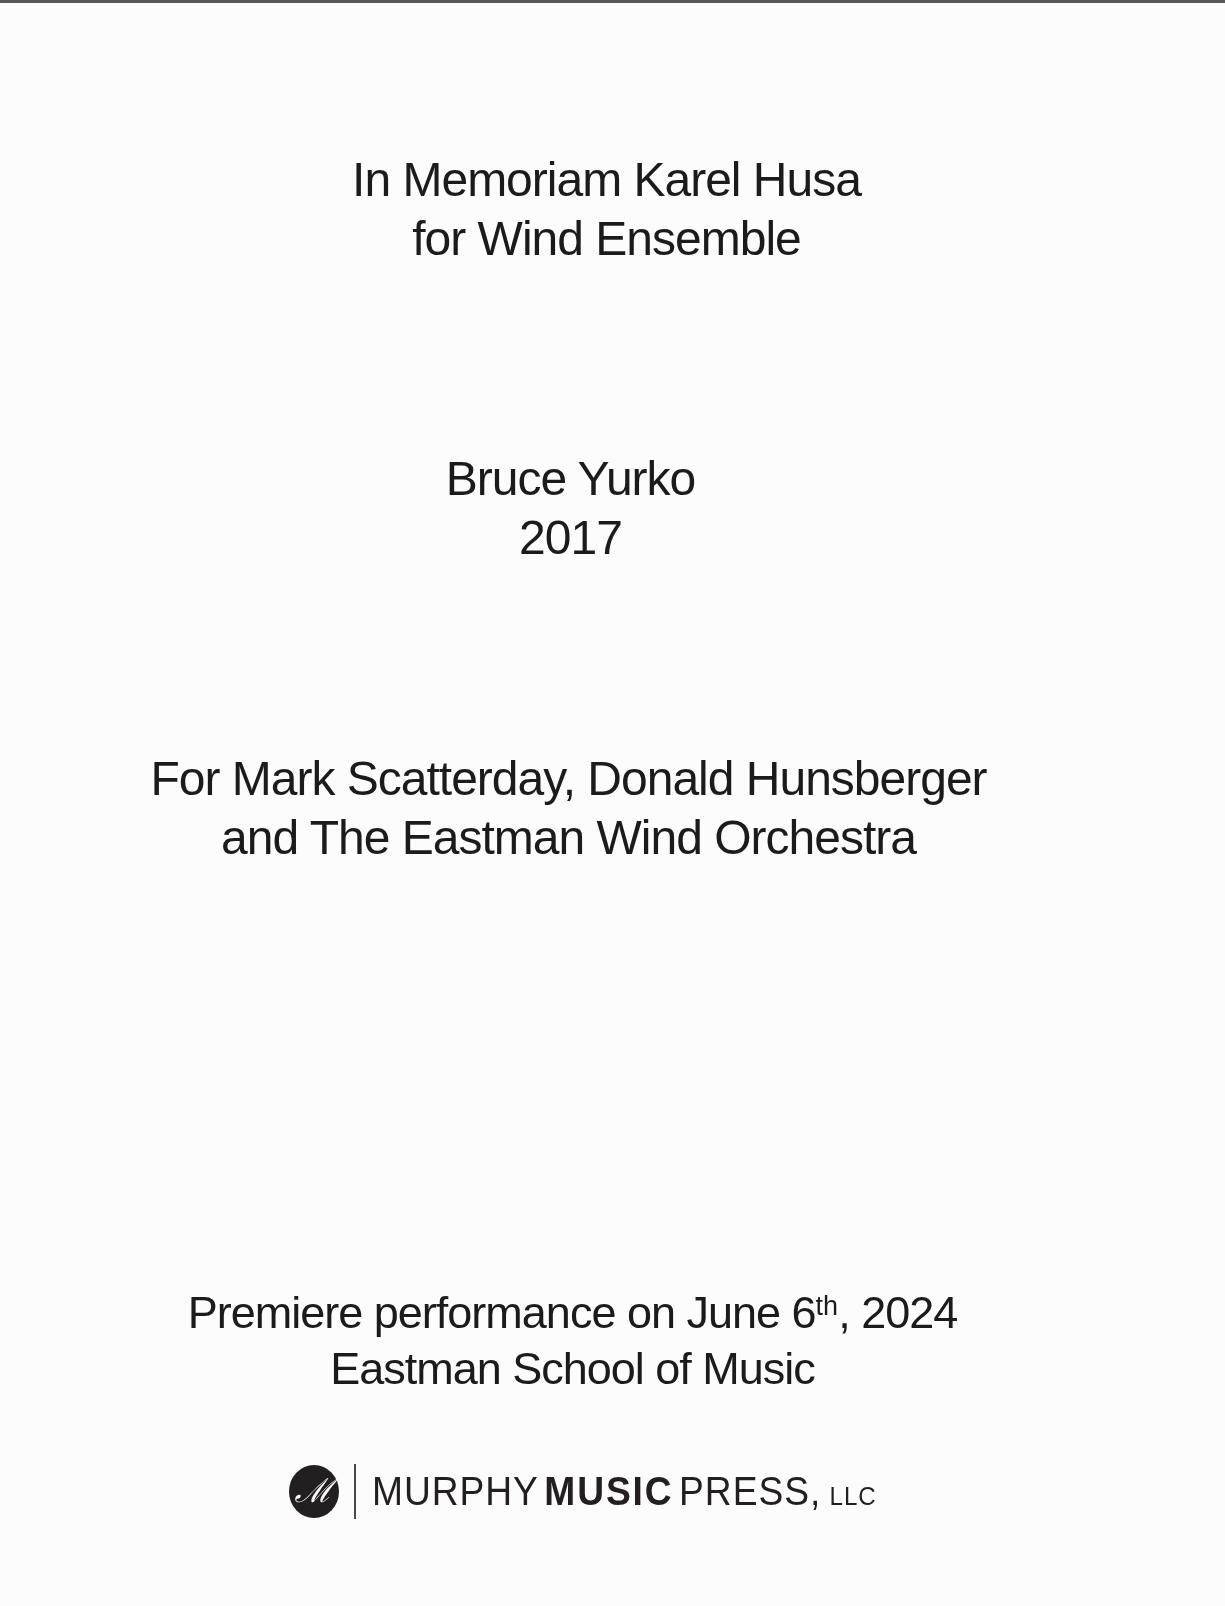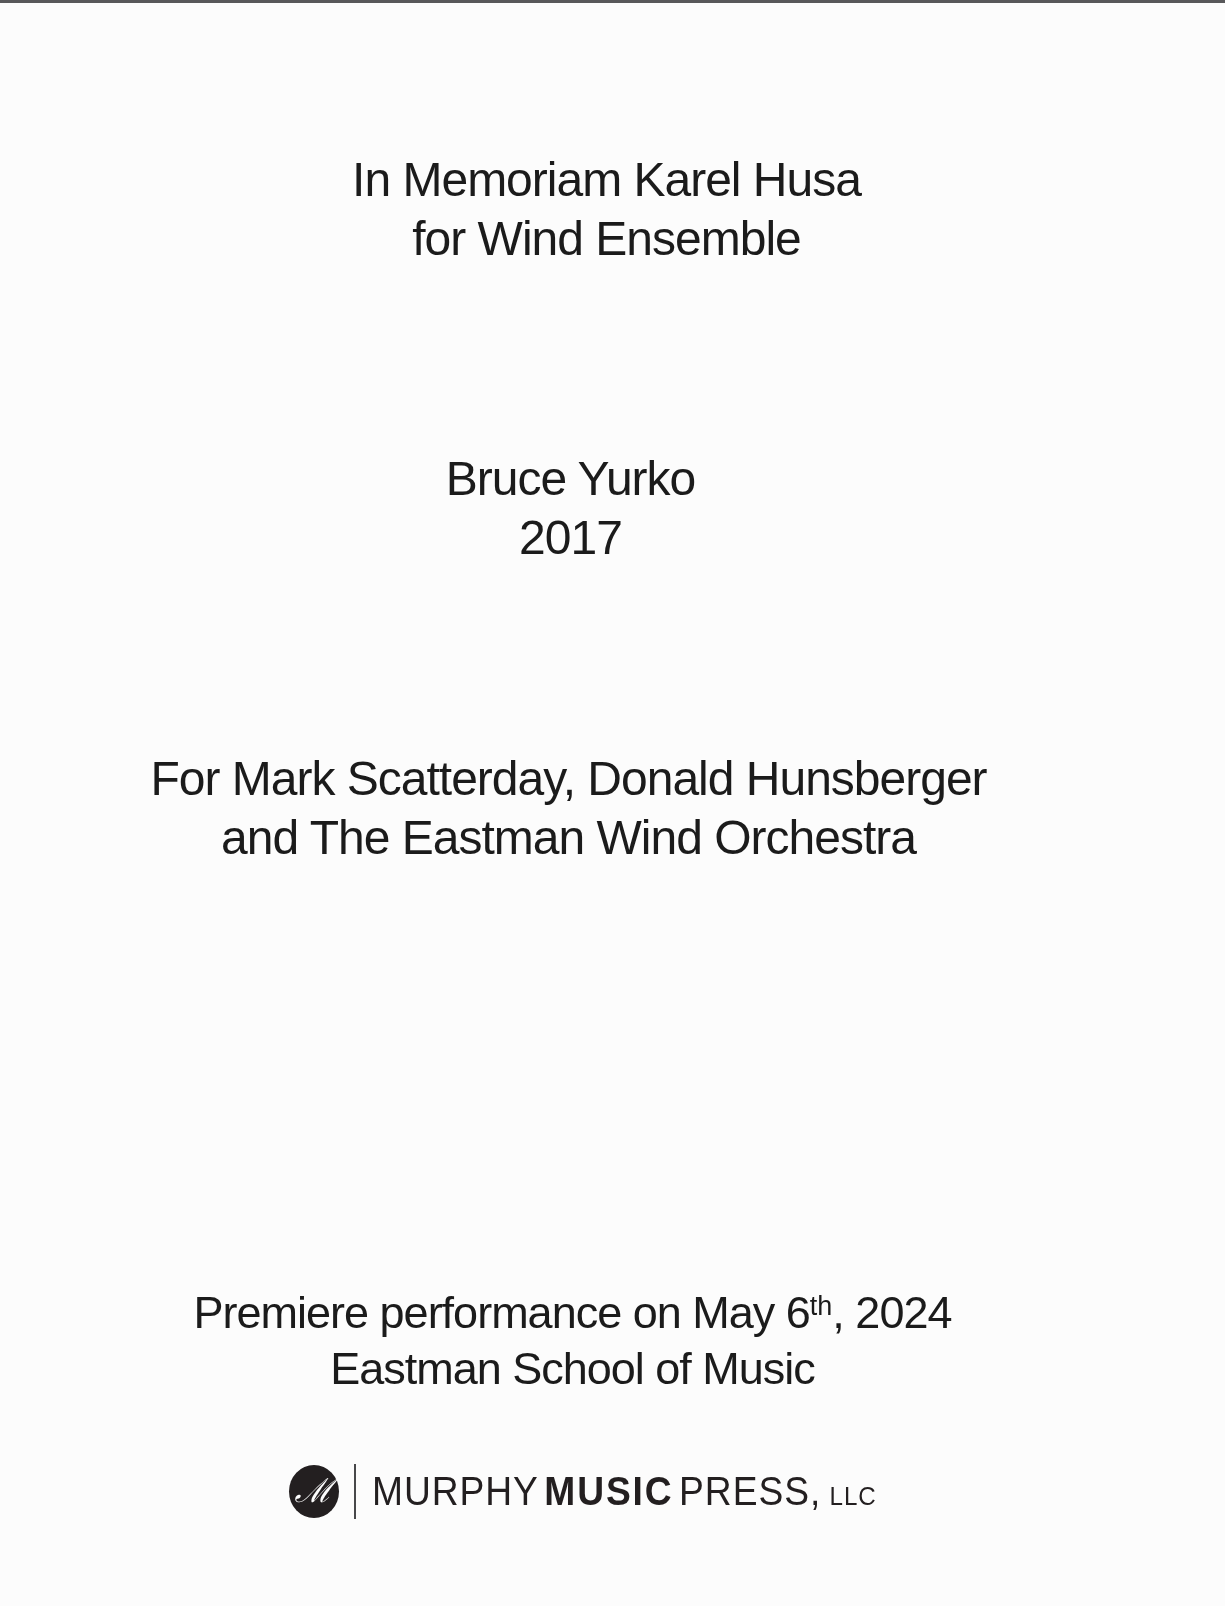--- a/index.html
+++ b/index.html
@@ -122,21 +122,21 @@
     <div>Bruce Yurko</div>
     <div>2017</div>
   </div>
 
   <div class="block dedication-block">
     <div>For Mark Scatterday, Donald Hunsberger</div>
     <div>and The Eastman Wind Orchestra</div>
   </div>
 
   <div class="block premiere-block">
-    <div><span>Premiere performance on May 6</span><sup>th</sup><span>, 2024</span></div>
+    <div><span>Premiere performance on June 6</span><sup>th</sup><span>, 2024</span></div>
     <div>Eastman School of Music</div>
   </div>
 
   <div class="logo-row">
     <div class="logo-circle">
       <span class="monogram">ℳ</span>
     </div>
     <div class="logo-divider"></div>
     <div class="logo-text">
       <span class="lt-light">MURPHY</span>

